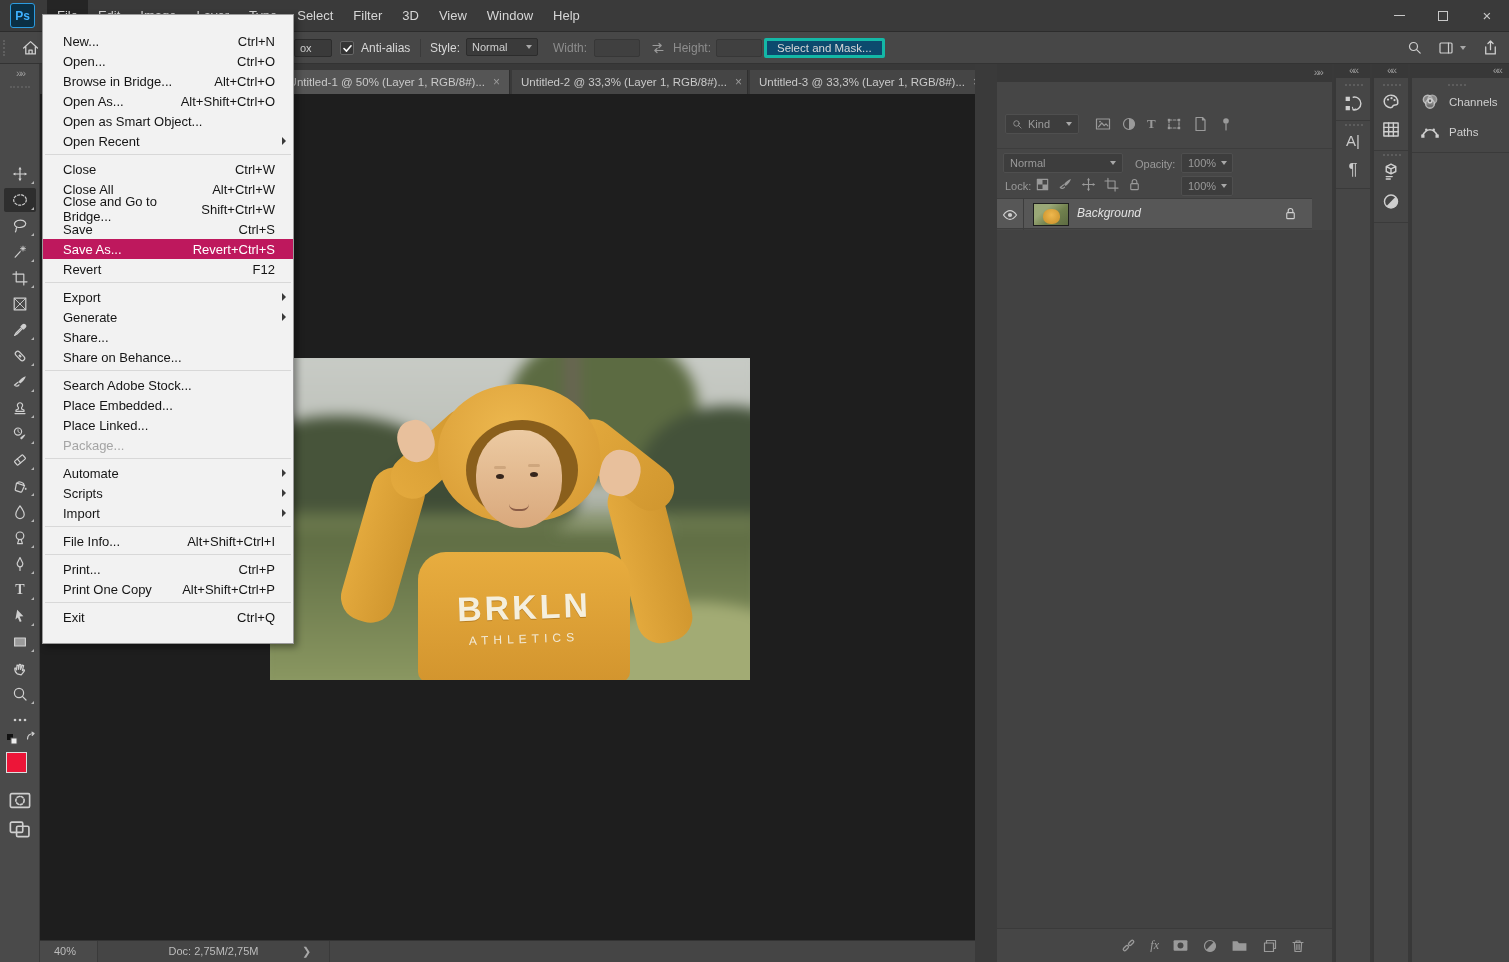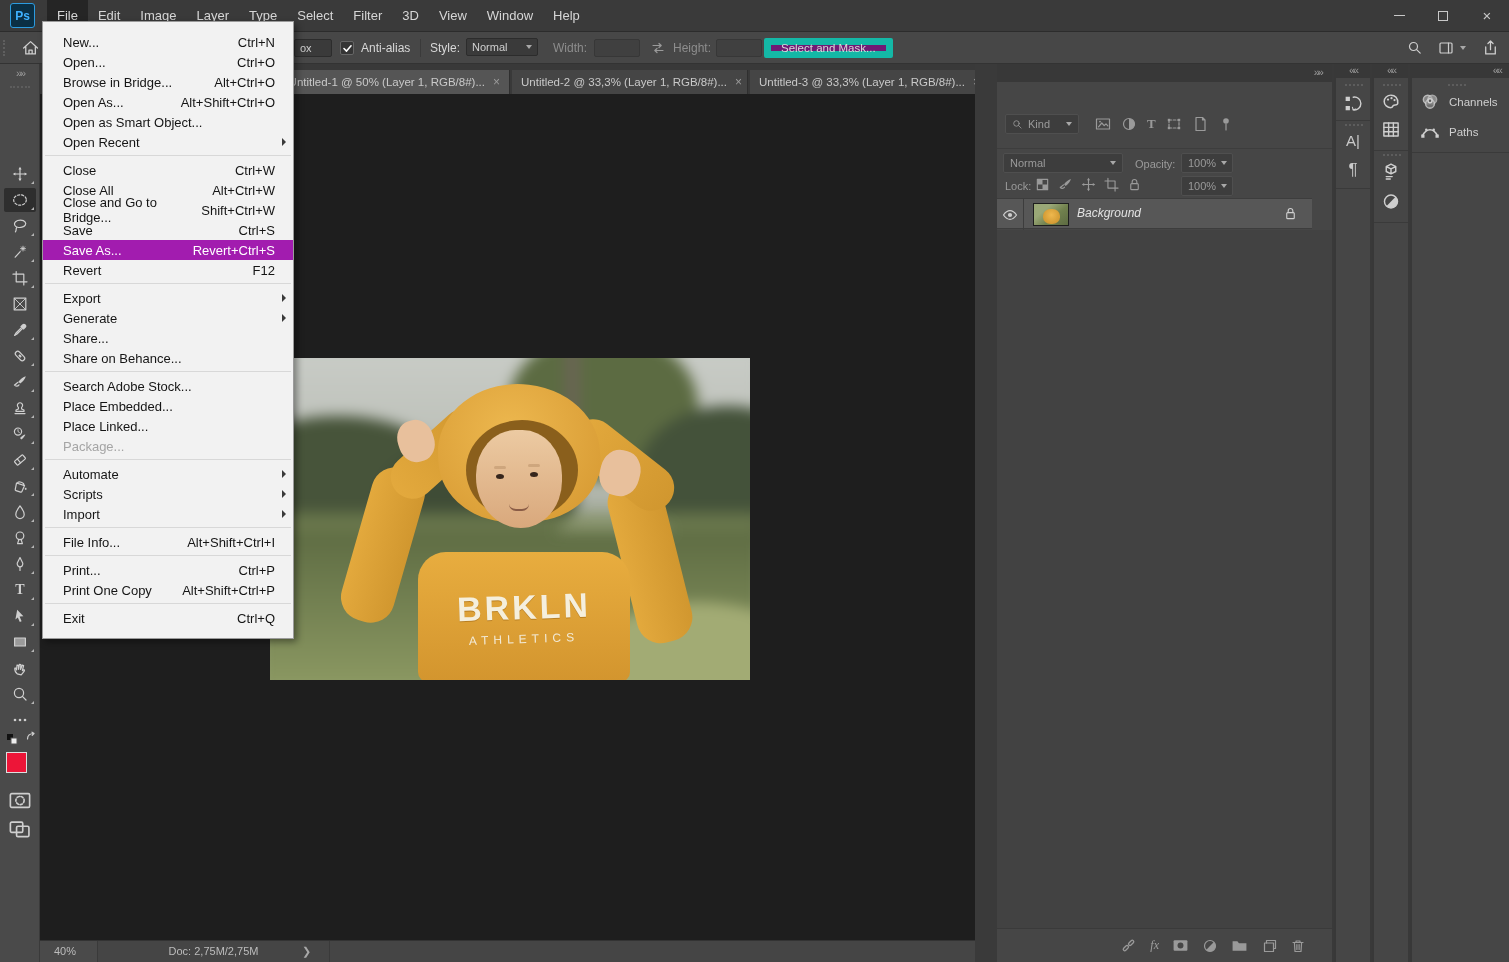--- a/index.html
+++ b/index.html
@@ -29,21 +29,21 @@
 
   
   .opts { position:absolute; left:0; top:32px; width:1509px; height:32px; background:#474747; border-bottom:1px solid #333; font-size:12px; color:#d8d8d8; }
   .opts .grip { position:absolute; left:3px; top:8px; height:16px; border-left:2px dotted #5f5f5f; }
   .field { position:absolute; height:18px; background:#3a3a3a; border:1px solid #2c2c2c; border-radius:2px; color:#cfcfcf; font-size:11px; display:flex; align-items:center; padding:0 5px; }
   .field.dis { background:#404040; border-color:#373737; }
   .lbl { position:absolute; top:9px; }
   .lbl.dis { color:#8d8d8d; }
   .vsep { position:absolute; top:7px; height:18px; border-left:1px solid #3a3a3a; }
   .chk { position:absolute; width:14px; height:14px; background:#353535; border:1px solid #666; border-radius:2px; display:flex; align-items:center; justify-content:center; }
-  .btn-sm { position:absolute; height:20px; background:#701a75; border:7px solid #14b8a6; border-radius:2px; color:#d8d8d8; font-size:11.5px; display:flex; align-items:center; justify-content:center; padding:0 10px; }
+  .btn-sm { position:absolute; height:20px; background:#0c4a6e; border:3px solid #14b8a6; border-radius:2px; color:#d8d8d8; font-size:11.5px; display:flex; align-items:center; justify-content:center; padding:0 10px; }
 
   
   .tools { position:absolute; left:0; top:64px; width:40px; height:898px; background:#4a4a4a; border-right:1px solid #3a3a3a; }
   .tools .expand { position:absolute; top:3px; left:0; width:40px; text-align:center; color:#9a9a9a; font-size:11px; letter-spacing:-2px; }
   .tools .grip { position:absolute; top:22px; left:10px; width:20px; border-top:2px dotted #5d5d5d; }
   .tcol { position:absolute; top:98px; left:4px; display:flex; flex-direction:column; gap:2px; }
   .tool { width:32px; height:24px; display:flex; align-items:center; justify-content:center; position:relative; border-radius:2px; }
   .tool.sel { background:#2e2e2e; }
   .tool.fly::after { content:""; position:absolute; right:2px; bottom:2px; border-left:3px solid transparent; border-bottom:3px solid #b5b5b5; width:0; height:0; }
   .tglyph { color:#cfcfcf; font-size:14px; font-weight:bold; font-family:"Liberation Serif","DejaVu Serif",serif; }
@@ -108,24 +108,24 @@
 
   .icol { position:absolute; top:64px; height:898px; background:#464646; border-left:2px solid #383838; }
   .icol .hd { position:absolute; left:0; top:0; width:100%; height:14px; background:#383838; color:#9a9a9a; font-size:11px; text-align:center; letter-spacing:-2px; line-height:12px; }
   .icol .grip { position:absolute; left:9px; width:18px; border-top:2px dotted #5d5d5d; }
   .icol .divl { position:absolute; left:0; width:100%; border-top:1px solid #3a3a3a; }
   .icel { position:absolute; left:50%; transform:translateX(-50%); }
   .pglyph { color:#c9c9c9; font-size:15px; }
   .prow { position:absolute; left:8px; display:flex; align-items:center; gap:9px; color:#cfcfcf; font-size:11.5px; }
 
   
-  .menu { position:absolute; left:42px; top:21px; width:252px; background:#f2f2f2; border:1px solid #9b9b9b; box-shadow:3px 3px 7px rgba(0,0,0,.4); z-index:50; padding:10px 0; }
+  .menu { position:absolute; left:42px; top:14px; width:252px; background:#f2f2f2; border:1px solid #9b9b9b; box-shadow:3px 3px 7px rgba(0,0,0,.4); z-index:50; padding:16px 0; }
   .mi { display:flex; align-items:center; height:20px; padding:0 18px 0 20px; font-size:13px; color:#151515; position:relative; }
   .mi .sc { margin-left:auto; }
-  .mi.hl { background:#a21caf; color:#fff; }
+  .mi.hl { background:#be185d; color:#fff; }
   .mi.dis { color:#a5a5a5; }
   .mi .arr { position:absolute; right:7px; top:6px; }
   .msep { height:8px; position:relative; }
   .msep::after { content:""; position:absolute; left:2px; right:2px; top:3px; border-top:1px solid #d8d8d8; }
 </style>
 </head>
 <body>
 
 <div class="app">
 

